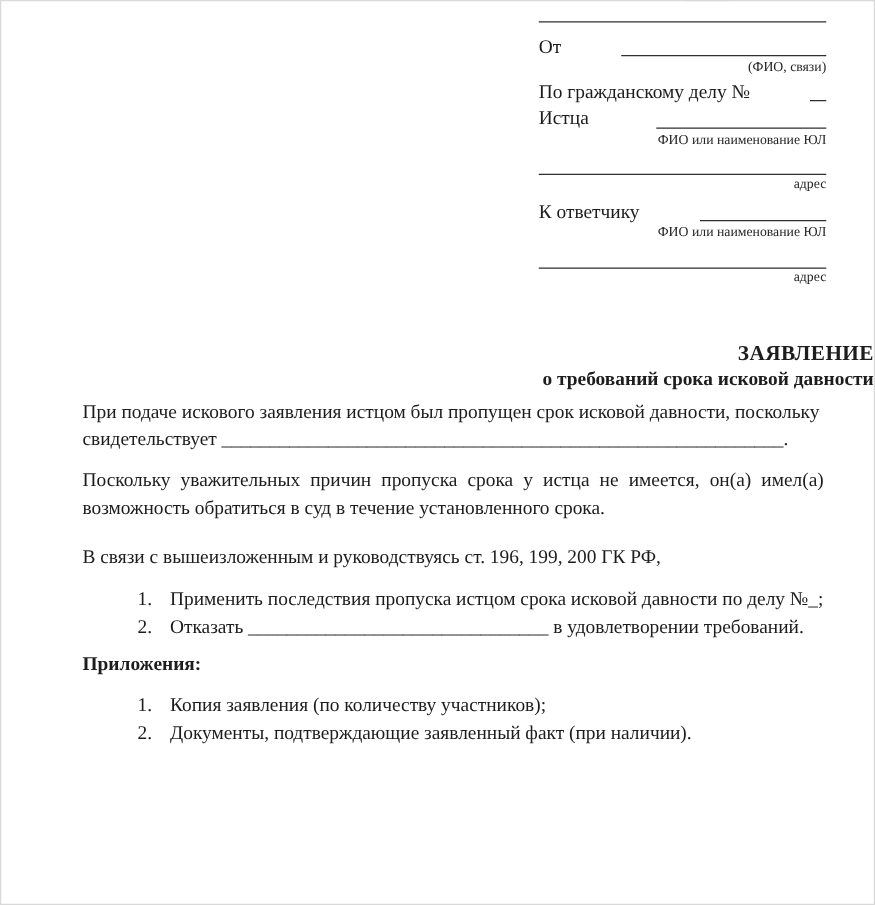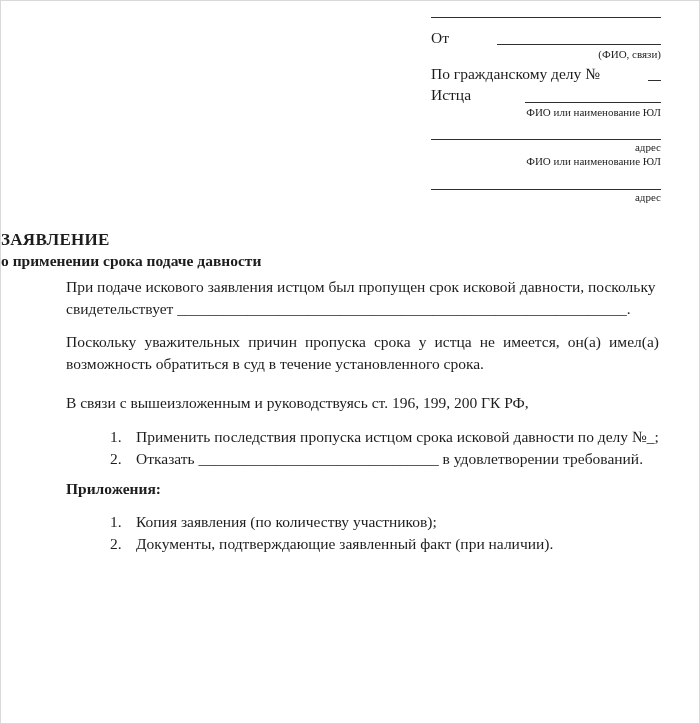--- a/index.html
+++ b/index.html
@@ -28,21 +28,21 @@
     position:absolute; top:-2px; right:60px;
     width:90px; height:4px; overflow:hidden;
     opacity:.45;
   }
   .cutoff-fragment i {
     display:inline-block; width:34px; height:2px;
     background:#9a9a9a; margin-right:14px; vertical-align:top;
     filter:blur(.4px);
   }
   
-  .doc-title { text-align:left; margin-top:27px; font-weight:bold; }
+  .doc-title { text-align:right; margin-top:44px; font-weight:bold; }
   .doc-title .t1 { font-size:17px; letter-spacing:.3px; }
   .doc-title .t2 { font-size:15.5px; margin-top:2px; }
   
   .content {
     margin:0 40px 0 65px;
     font-size:15.5px;
     line-height:22px;
   }
   .content .line { white-space:nowrap; overflow:hidden; }
   .p1 { margin-top:30px; }
@@ -80,29 +80,33 @@
 
     <div class="h-row" style="margin-top:2px;">
       <span style="margin-right:6px;">Истца</span>
         <span class="fill"></span>
     </div>
     <div class="h-note">ФИО или наименование ЮЛ</div>
 
     <div class="h-rule" style="margin-top:21px;"></div>
     <div class="h-note">адрес</div>
 
+    <div class="h-row" style="margin-top:6px;">
+      <span>К ответчику</span>
+        <span class="fill"></span>
+    </div>
     <div class="h-note">ФИО или наименование ЮЛ</div>
 
     <div class="h-rule" style="margin-top:21px;"></div>
     <div class="h-note">адрес</div>
   </div>
 
   <div class="doc-title">
     <div class="t1">ЗАЯВЛЕНИЕ</div>
-    <div class="t2">о применении срока подаче давности</div>
+    <div class="t2">о требований срока исковой давности</div>
   </div>
 
   <div class="content">
 
 
     <div class="p2">
       <div class="line">При подаче искового заявления истцом был пропущен срок исковой давности, поскольку</div>
       <div class="line">свидетельствует __________________________________________________________.</div>
     </div>
 

